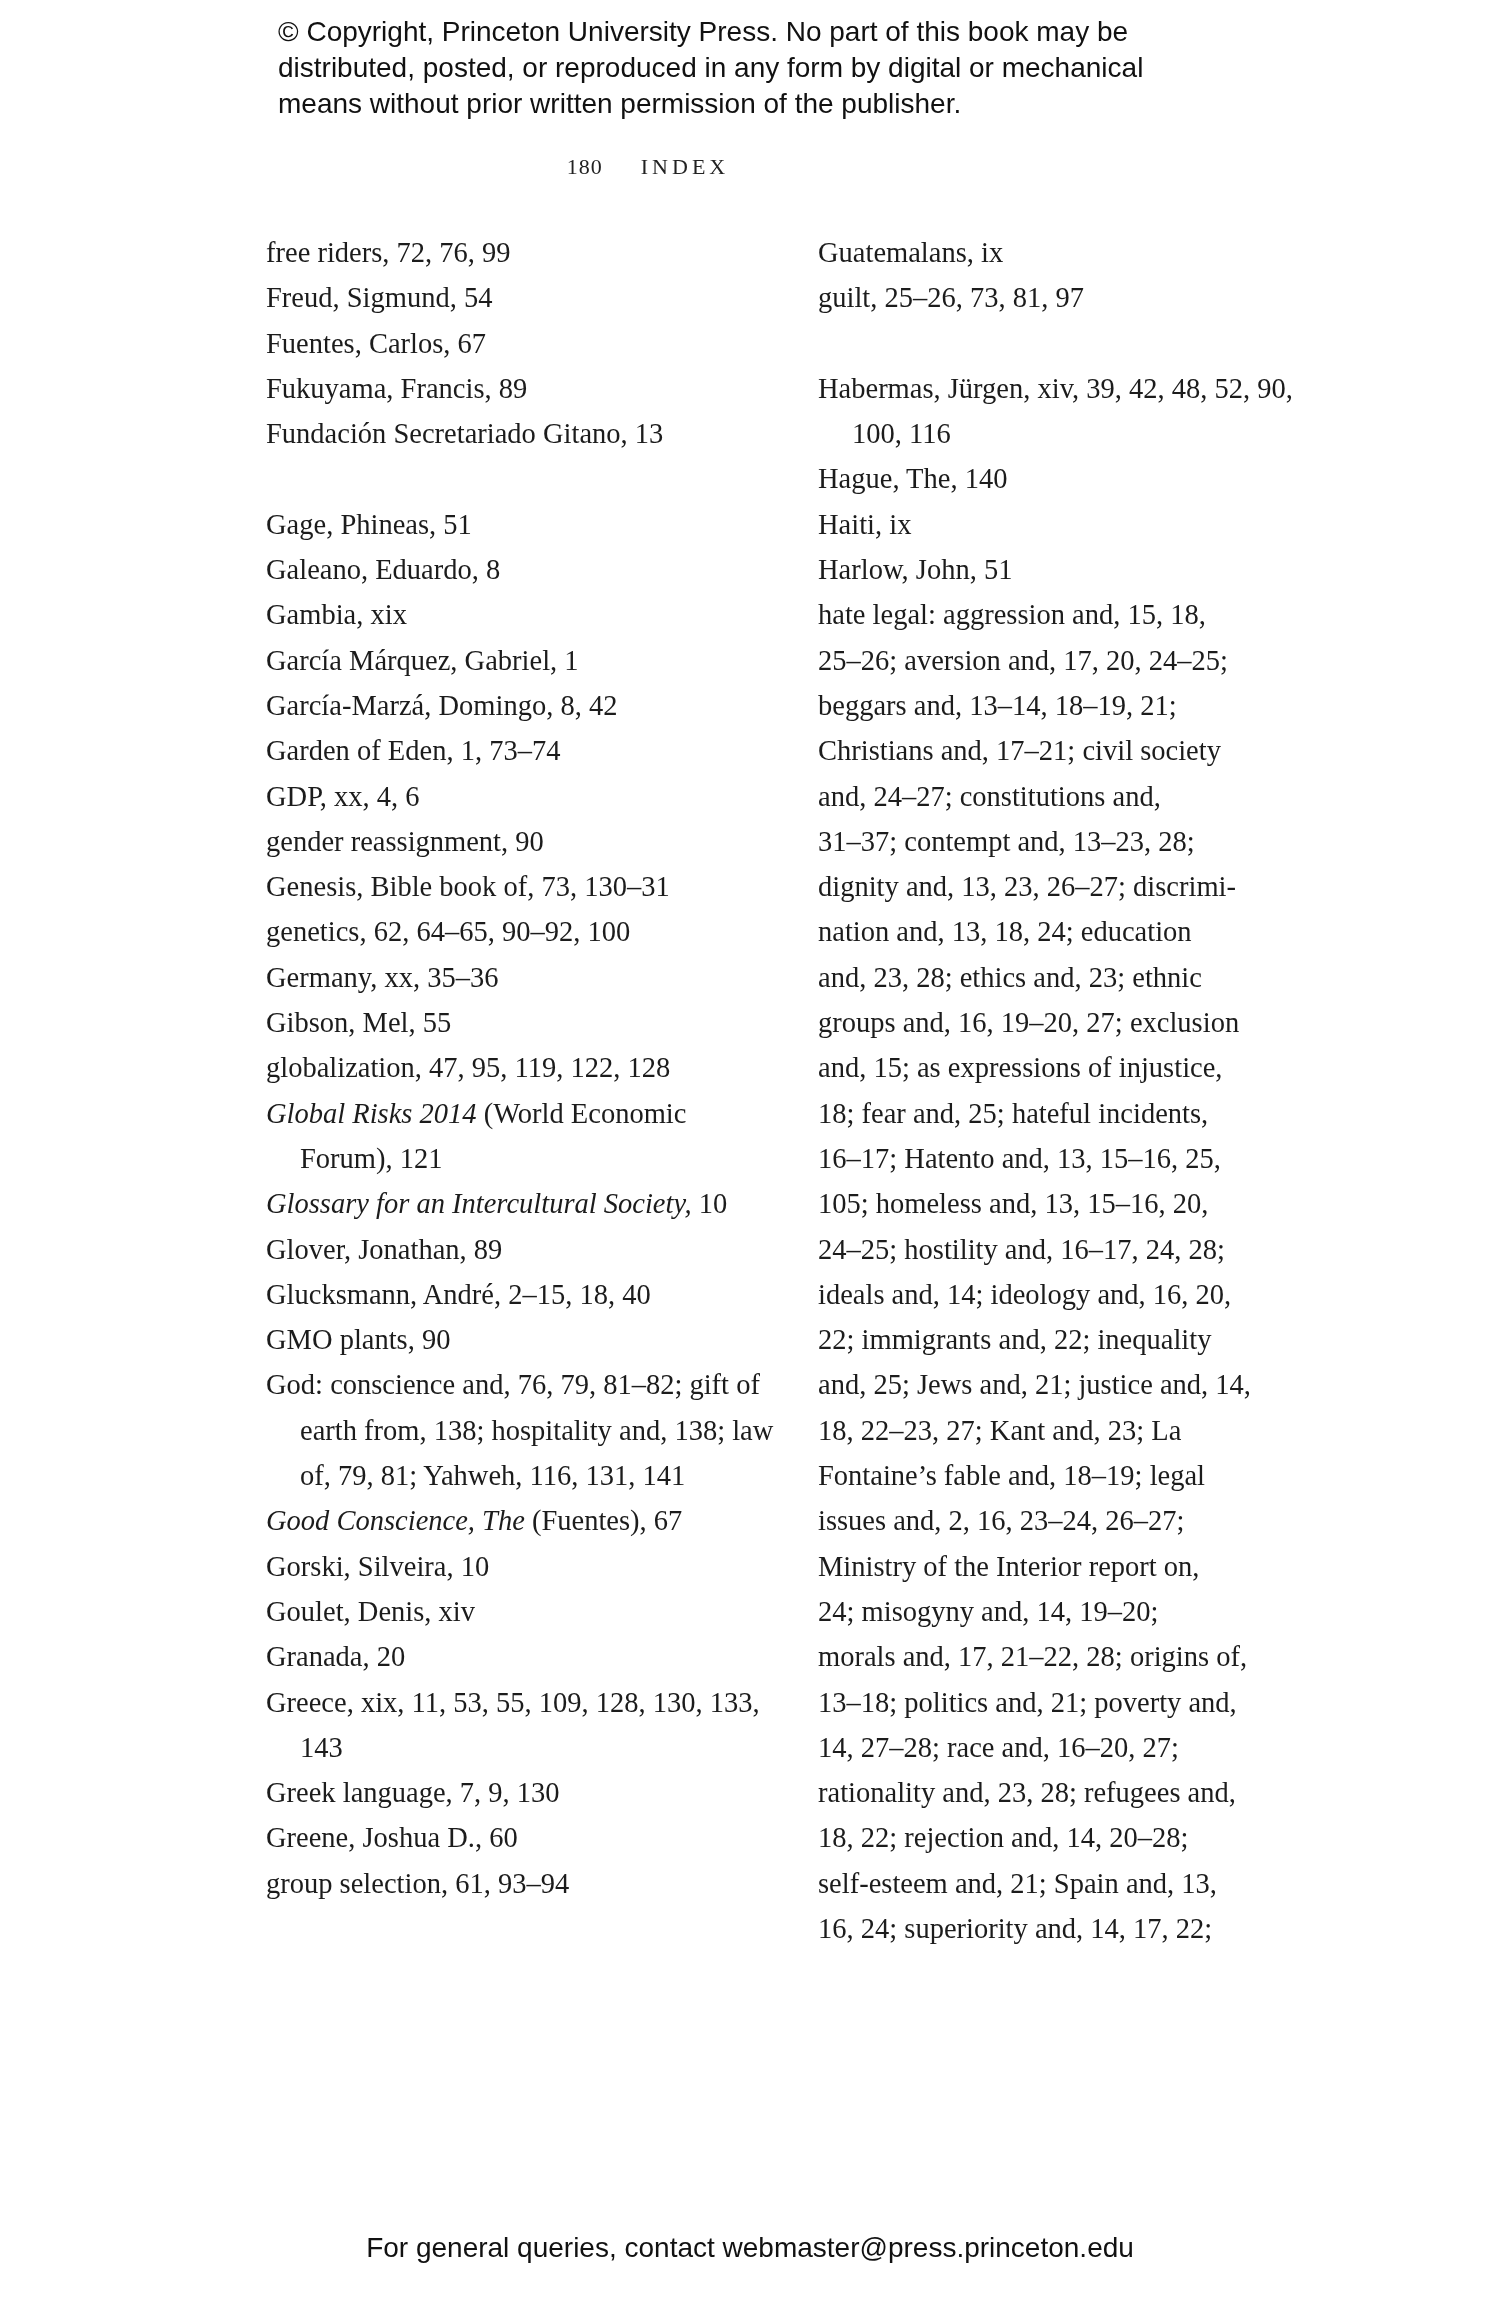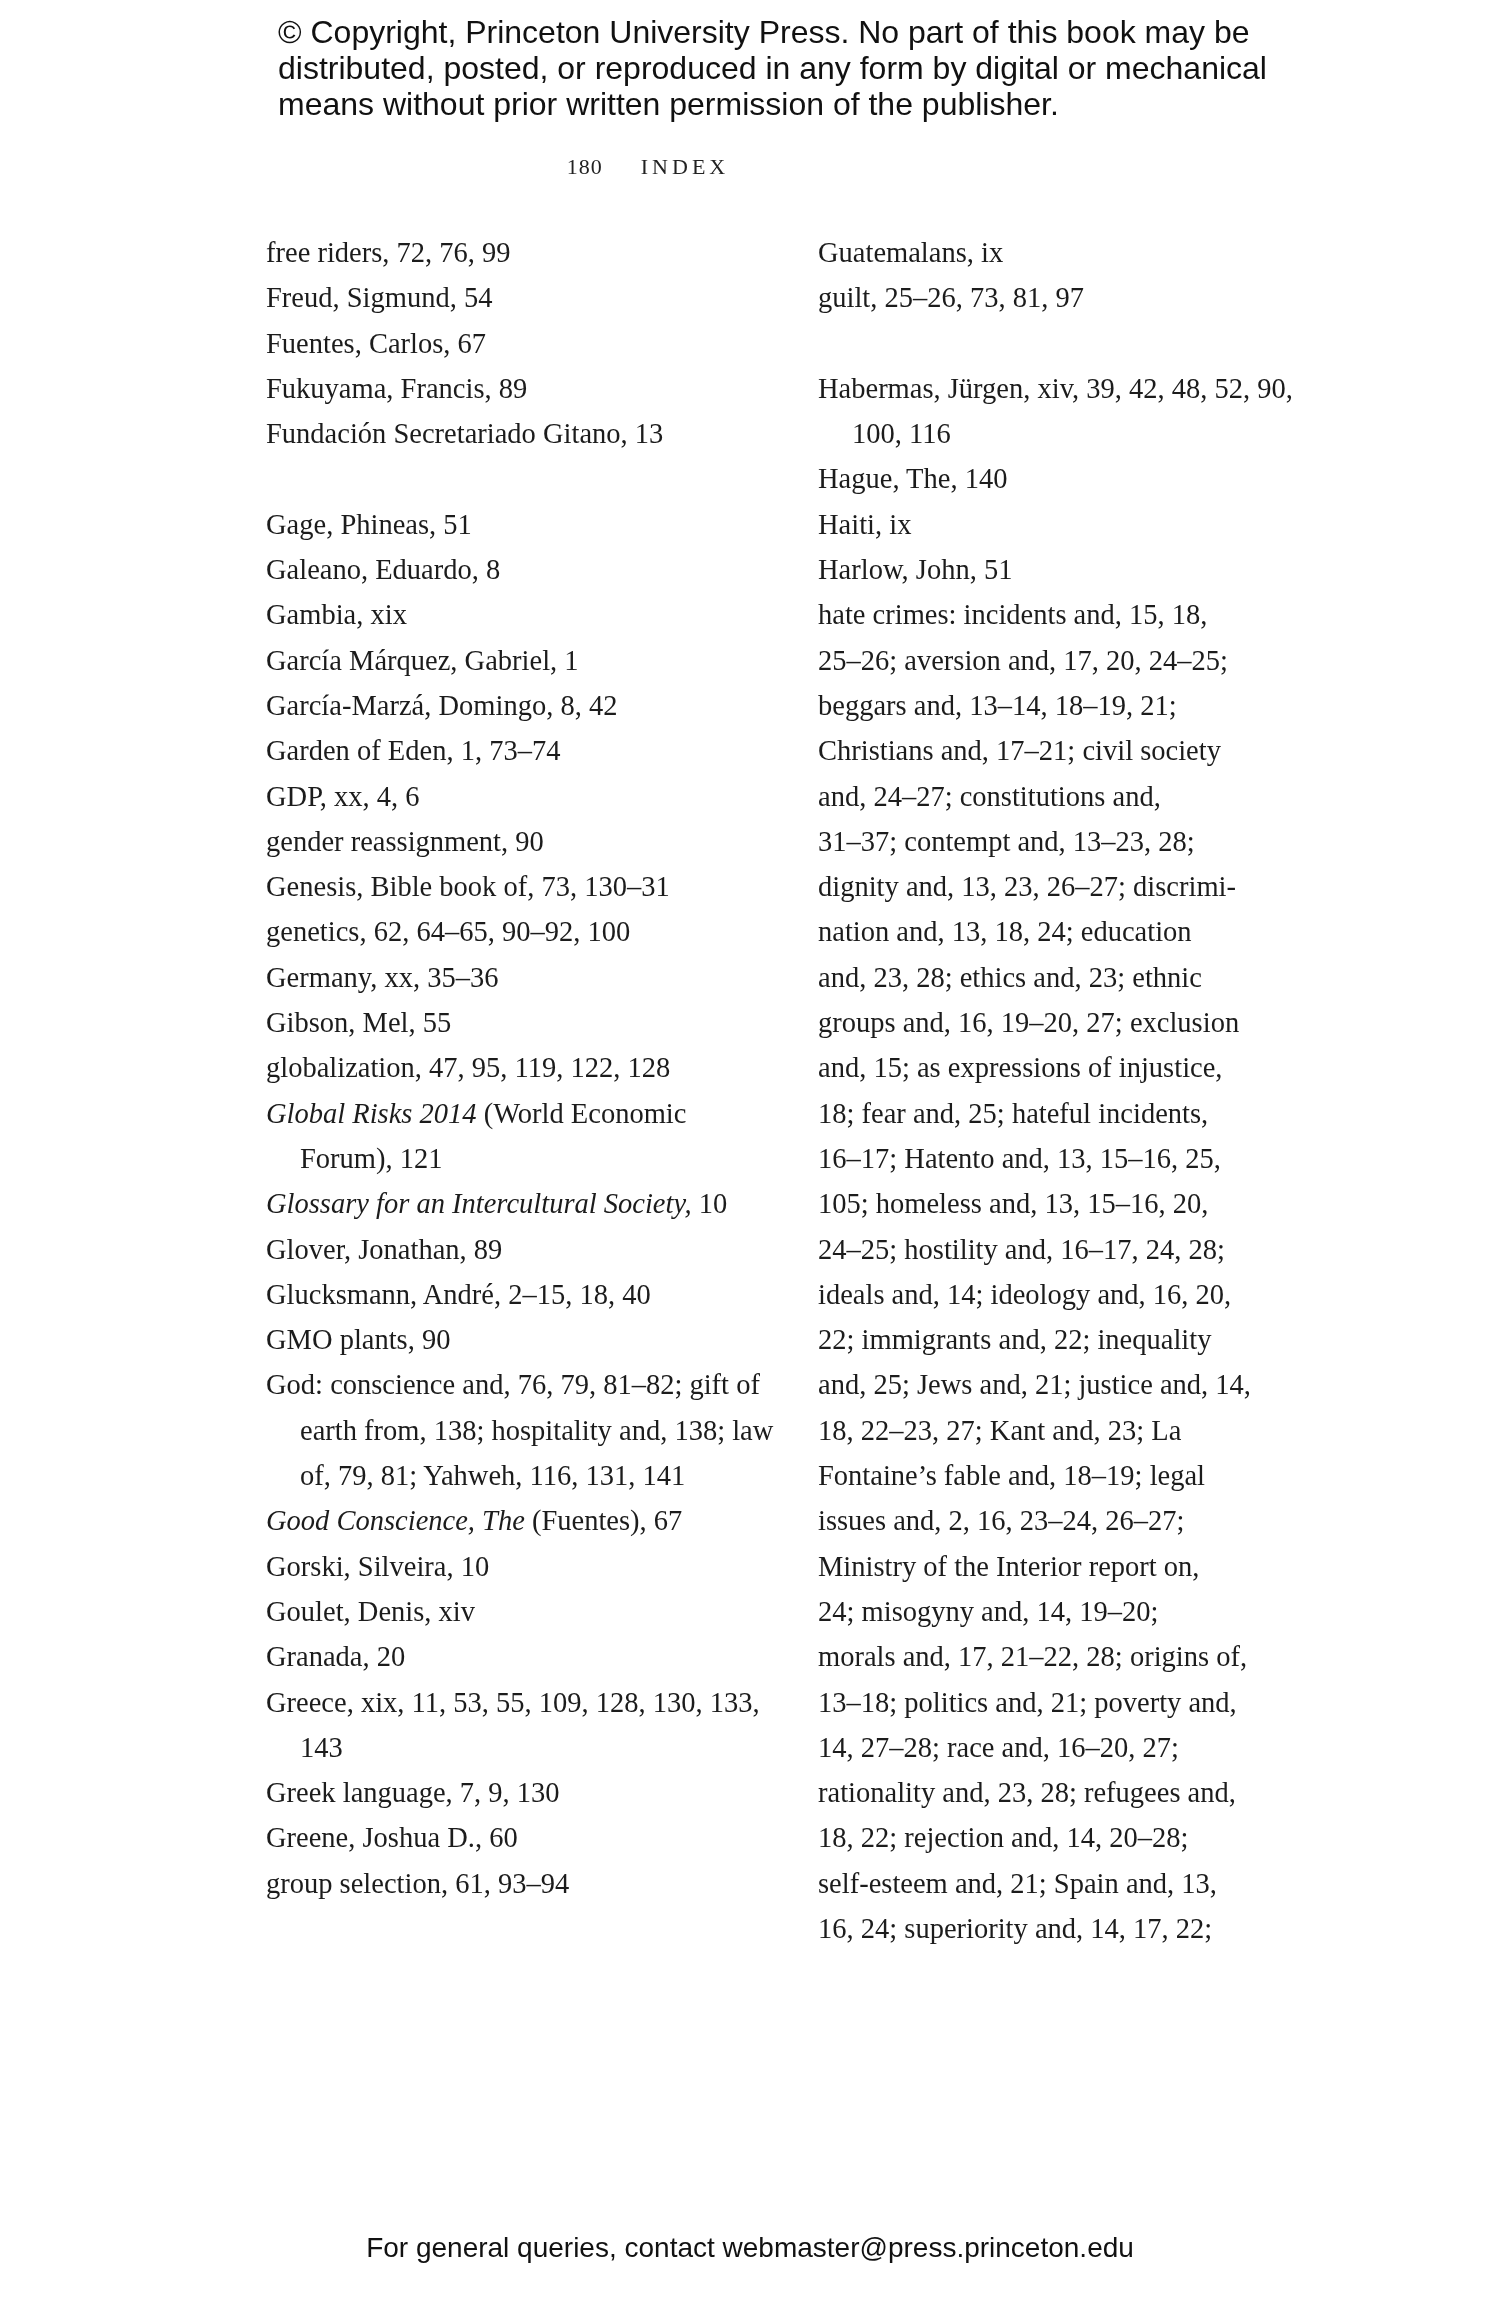--- a/index.html
+++ b/index.html
@@ -1,19 +1,19 @@
 <!DOCTYPE html>
 <html><head>
   <meta charset="utf-8">
   <style>
     html, body { margin: 0; padding: 0; background: #ffffff; }
     body { width: 1500px; height: 2318px; position: relative; overflow: hidden; color: #1a1a1a; }
     .copyright {
       position: absolute; left: 278px; top: 14px; width: 1000px;
-      font-family: "Liberation Sans", sans-serif; font-size: 32px; line-height: 36px; color: #111;
+      font-family: "Liberation Sans", sans-serif; font-size: 28px; line-height: 36px; color: #111;
     }
     .running-head {
       position: absolute; left: 0; width: 1296px; top: 154px; text-align: center;
       font-family: "Liberation Serif", serif; font-size: 22px; color: #222; letter-spacing: 1px;
     }
     .running-head .pg { margin-right: 38px; }
     .running-head .sec { letter-spacing: 4px; }
     .col {
       position: absolute; top: 230px;
       font-family: "Liberation Serif", serif; font-size: 28.5px; line-height: 45.3px; color: #1c1c1c; margin-left: 40px;
@@ -79,21 +79,21 @@
 
 <div class="col col-right">
   <p class="entry">Guatemalans, ix</p>
   <p class="entry">guilt, 25–26, 73, 81, 97</p>
   <div class="gap"></div>
   <p class="entry">Habermas, Jürgen, xiv, 39, 42, 48, 52, 90, 100, 116</p>
   <p class="entry">Hague, The, 140</p>
   <p class="entry">Haiti, ix</p>
   <p class="entry">Harlow, John, 51</p>
   <div class="entry">
-    <div>hate crimes: incidents and, 15, 18,</div>
+    <div>hate legal: aggression and, 15, 18,</div>
     <div>25–26; aversion and, 17, 20, 24–25;</div>
     <div>beggars and, 13–14, 18–19, 21;</div>
     <div>Christians and, 17–21; civil society</div>
     <div>and, 24–27; constitutions and,</div>
     <div>31–37; contempt and, 13–23, 28;</div>
     <div>dignity and, 13, 23, 26–27; discrimi-</div>
     <div>nation and, 13, 18, 24; education</div>
     <div>and, 23, 28; ethics and, 23; ethnic</div>
     <div>groups and, 16, 19–20, 27; exclusion</div>
     <div>and, 15; as expressions of injustice,</div>

